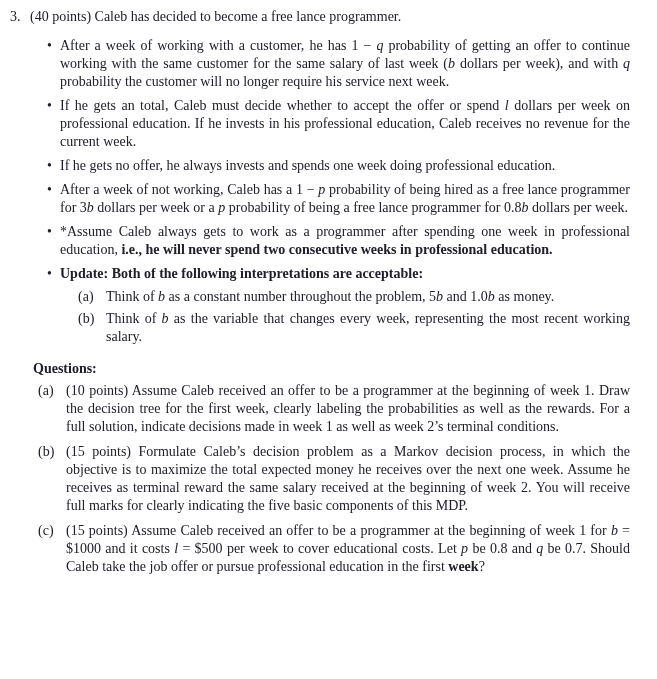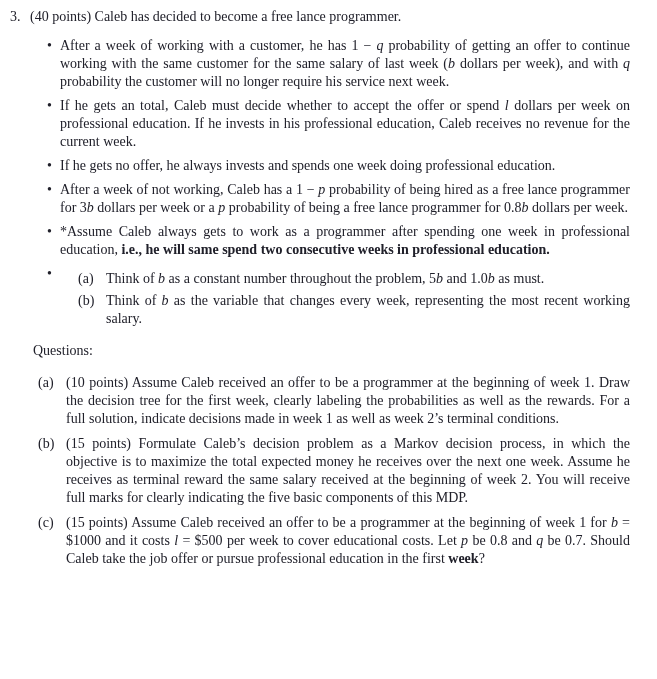--- a/index.html
+++ b/index.html
@@ -18,21 +18,21 @@
   .var { font-style: italic; }
   .bullets { list-style: none; margin: 11px 0 0 0; padding: 0; }
   .bullet-item { display: flex; margin-bottom: 6px; }
   .marker { flex: 0 0 13px; margin-left: 17px; }
   .bullet-body { flex: 1; min-width: 0; }
   .sub-list { margin-top: 5px; }
   .sub-row { margin-bottom: 4px; margin-left: 18px; }
   .labeled-row { display: flex; }
   .labeled-row .label { flex: 0 0 28px; }
   .labeled-row .para { flex: 1; min-width: 0; }
-  .questions-heading { font-weight: normal; margin: 10px 0 14px 3px; }
+  .questions-heading { font-weight: bold; margin: 10px 0 4px 3px; }
   .question-row { margin-bottom: 7px; margin-left: 8px; }
 </style>
 </head>
 <body>
 
 <div class="page">
   <div class="problem-row">
     <span class="num">3.</span>
     <div class="problem-body">
       <p class="para"><span>(40 points) Caleb has decided to become a free lance programmer.</span></p>
@@ -57,30 +57,31 @@
           </li>
           <li class="bullet-item">
             <span class="marker">•</span>
             <div class="bullet-body">
               <p class="para"><span>After a week of not working, Caleb has a 1 − </span><span class="var">p</span><span> probability of being hired as a free lance programmer for 3</span><span class="var">b</span><span> dollars per week or a </span><span class="var">p</span><span> probability of being a free lance programmer for 0.8</span><span class="var">b</span><span> dollars per week.</span></p>
             </div>
           </li>
           <li class="bullet-item">
             <span class="marker">•</span>
             <div class="bullet-body">
-              <p class="para"><span>*Assume Caleb always gets to work as a programmer after spending one week in professional education, </span><span class="bold">i.e., he will same spend two consecutive weeks in professional education.</span></p>
+              <p class="para"><span>*Assume Caleb always gets to work as a programmer after spending one week in professional education, </span><span class="bold">i.e., he will never spend two consecutive weeks in professional education.</span></p>
             </div>
           </li>
           <li class="bullet-item">
             <span class="marker">•</span>
             <div class="bullet-body">
+              <p class="para"><span class="bold">Update: Both of the following interpretations are acceptable:</span></p>
               <div class="sub-list">
                 <div class="labeled-row sub-row">
                   <span class="label">(a)</span>
-                  <p class="para"><span>Think of </span><span class="var">b</span><span> as a constant number throughout the problem, 5</span><span class="var">b</span><span> and 1.0</span><span class="var">b</span><span> as must.</span></p>
+                  <p class="para"><span>Think of </span><span class="var">b</span><span> as a constant number throughout the problem, 5</span><span class="var">b</span><span> and 1.0</span><span class="var">b</span><span> as money.</span></p>
                 </div>
                 <div class="labeled-row sub-row">
                   <span class="label">(b)</span>
                   <p class="para"><span>Think of </span><span class="var">b</span><span> as the variable that changes every week, representing the most recent working salary.</span></p>
                 </div>
               </div>
             </div>
           </li>
         </ul>
       <p class="questions-heading">Questions:</p>

